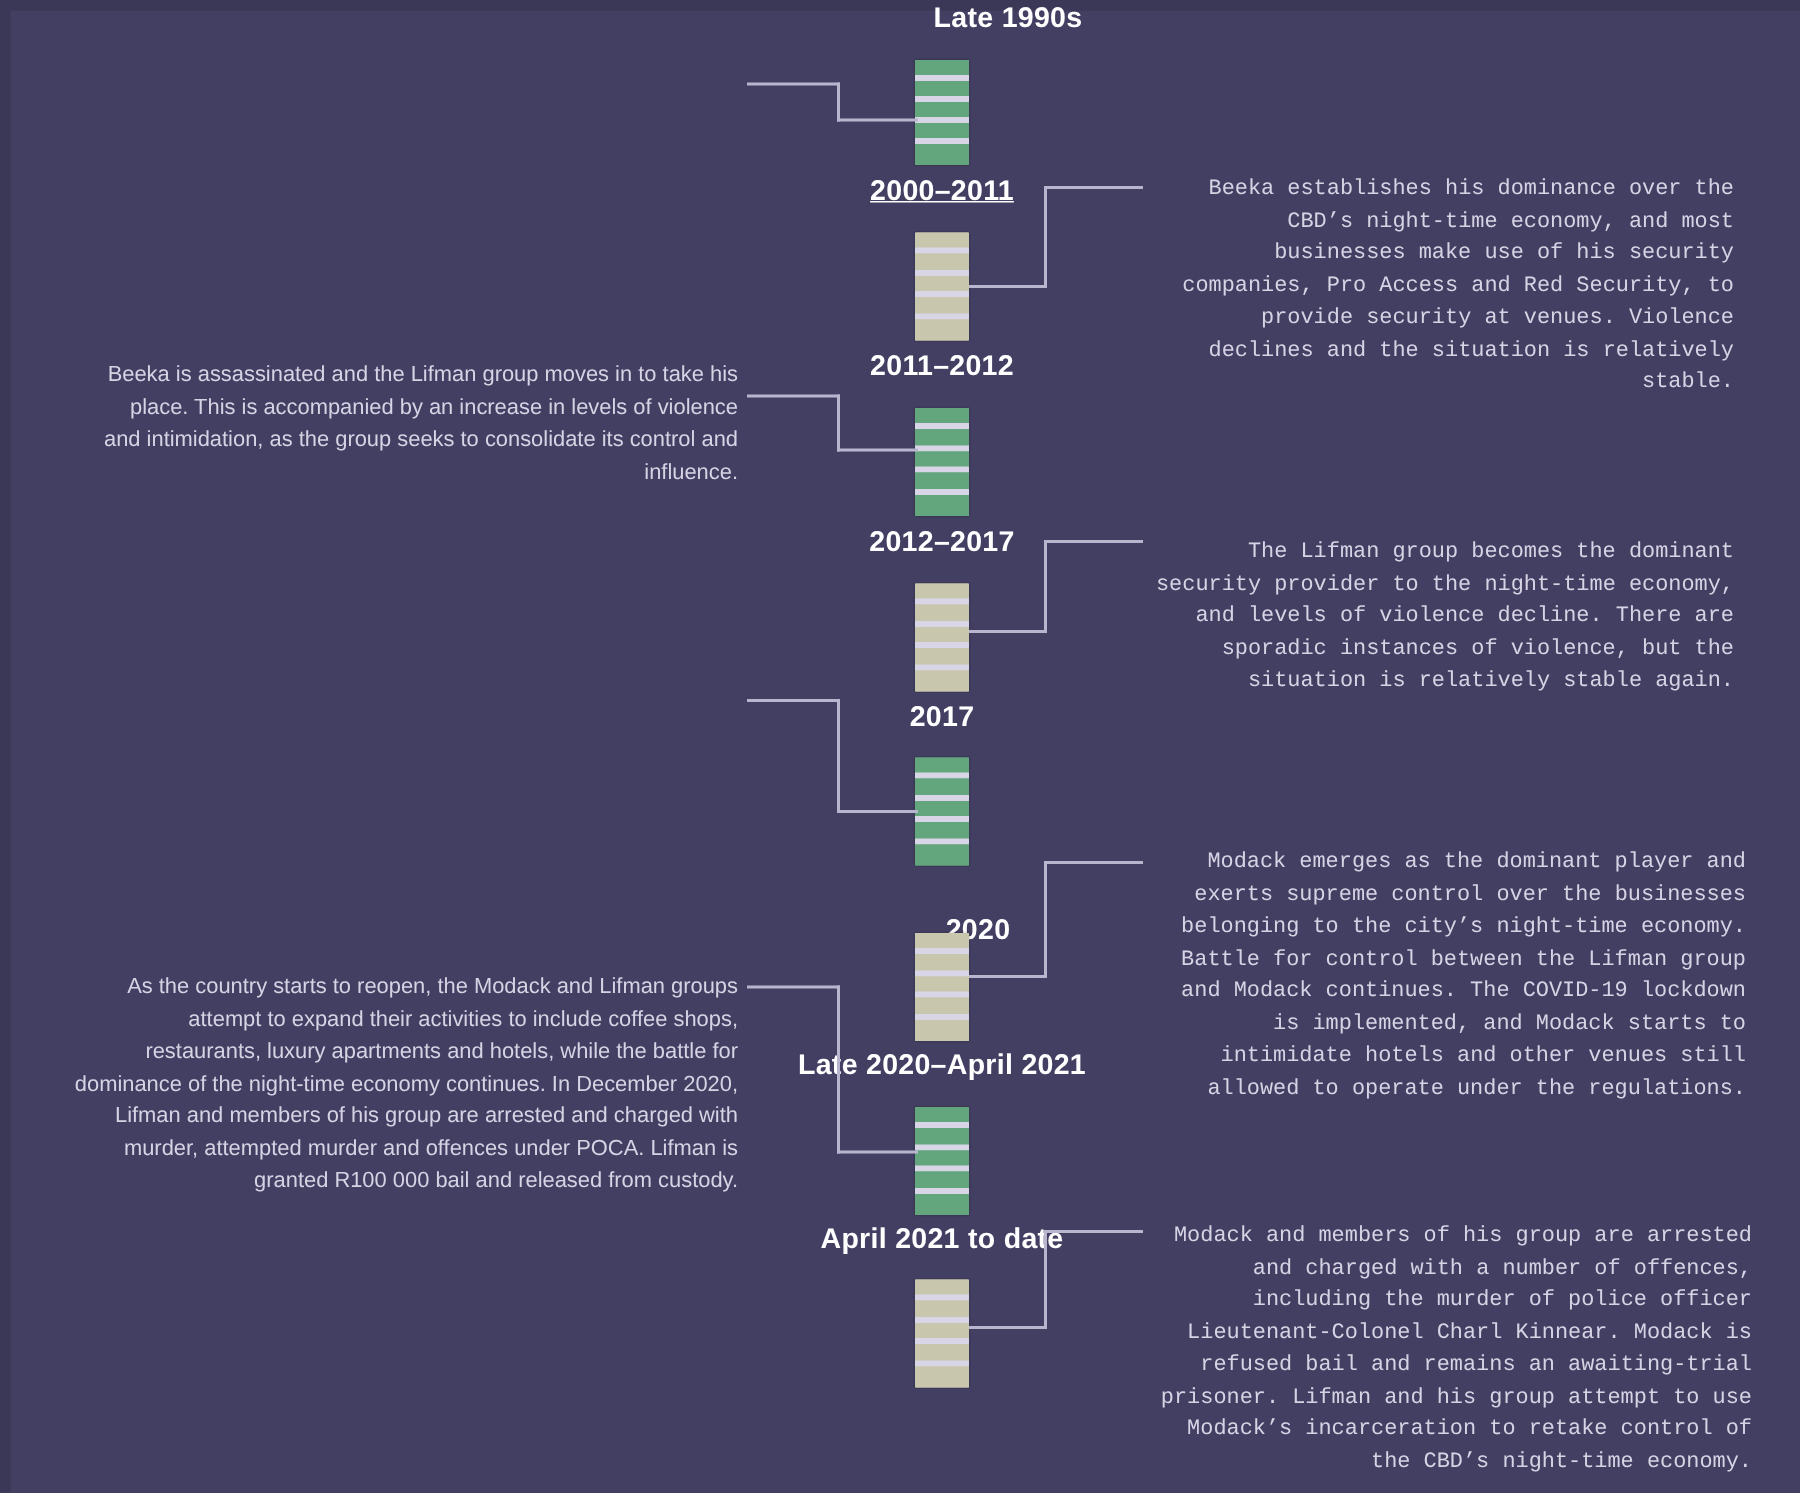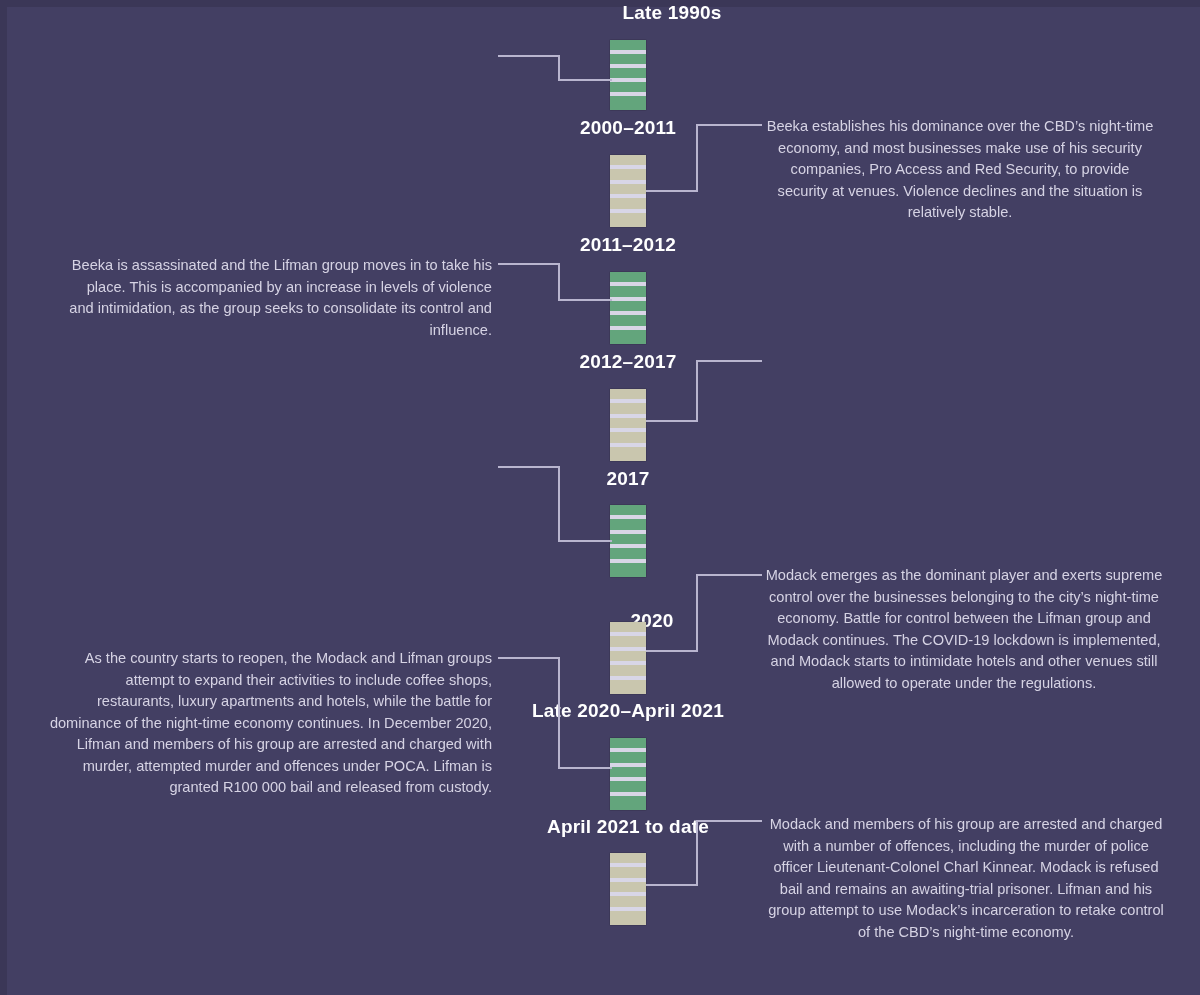--- a/index.html
+++ b/index.html
@@ -59,21 +59,21 @@
   }
 
   
   .note{
     position:absolute;
     color:#d6d3e4;
     font-size:14.6px;
     line-height:21.5px;
   }
   .note.left{ text-align:right; }
-  .note.right{ text-align:center; }
+  .note.right{ text-align:right;font-family:Liberation Mono, monospace; }
 
   
   .conn{
     position:absolute;
     pointer-events:none;
   }
   .conn i{
     position:absolute;
     background:#b9b5cf;
     display:block;
@@ -82,21 +82,21 @@
   .v{width:2px;}
 </style>
 </head>
 <body>
 
 <div id="stage">
   <div class="top-band"></div>
   <div class="left-strip"></div>
 
   <div class="date" style="top:2px;margin-left:44px;">Late 1990s</div>
-  <div class="date" style="top:117px;">2000–2011</div>
+  <div class="date" style="top:117px;text-decoration:underline;">2000–2011</div>
   <div class="date" style="top:234px;">2011–2012</div>
   <div class="date" style="top:351px;">2012–2017</div>
   <div class="date" style="top:468px;">2017</div>
   <div class="date" style="top:610px;margin-left:24px;">2020</div>
   <div class="date" style="top:700px;">Late 2020–April 2021</div>
   <div class="date" style="top:816px;">April 2021 to date</div>
 
   <div class="bar green" style="top:40px;height:70px;">
     <div class="seg" style="height:14px;"></div>
       <div class="seg" style="height:14px;"></div>
@@ -205,22 +205,23 @@
 
   <div class="conn" style="left:646px;top:820px;width:116px;height:66px;">
     <i class="h" style="left:50px;top:0;width:66px;"></i>
     <i class="v" style="left:50px;top:0;height:66px;"></i>
     <i class="h" style="left:0;top:64px;width:52px;"></i>
   </div>
 
 
   <div class="note right" style="left:764px;top:116px;width:392px;">Beeka establishes his dominance over the CBD’s night-time economy, and most businesses make use of his security companies, Pro Access and Red Security, to provide security at venues. Violence declines and the situation is relatively stable.</div>
 
-  <div class="note left" style="left:60px;top:255px;width:432px;">Beeka is assassinated and the Lifman group moves in to take his place. This is accompanied by an increase in levels of violence and intimidation, as the group seeks to consolidate its control and influence.</div>
-
+  <div class="note left" style="left:60px;top:240px;width:432px;">Beeka is assassinated and the Lifman group moves in to take his place. This is accompanied by an increase in levels of violence and intimidation, as the group seeks to consolidate its control and influence.</div>
+
+  <div class="note right" style="left:764px;top:358px;width:392px;">The Lifman group becomes the dominant security provider to the night-time economy, and levels of violence decline. There are sporadic instances of violence, but the situation is relatively stable again.</div>
 
 
   <div class="note right" style="left:764px;top:565px;width:400px;">Modack emerges as the dominant player and exerts supreme control over the businesses belonging to the city’s night-time economy. Battle for control between the Lifman group and Modack continues. The COVID-19 lockdown is implemented, and Modack starts to intimidate hotels and other venues still allowed to operate under the regulations.</div>
 
   <div class="note left" style="left:48px;top:648px;width:444px;">As the country starts to reopen, the Modack and Lifman groups attempt to expand their activities to include coffee shops, restaurants, luxury apartments and hotels, while the battle for dominance of the night-time economy continues. In December 2020, Lifman and members of his group are arrested and charged with murder, attempted murder and offences under POCA. Lifman is granted R100 000 bail and released from custody.</div>
 
   <div class="note right" style="left:764px;top:814px;width:404px;">Modack and members of his group are arrested and charged with a number of offences, including the murder of police officer Lieutenant-Colonel Charl Kinnear. Modack is refused bail and remains an awaiting-trial prisoner. Lifman and his group attempt to use Modack’s incarceration to retake control of the CBD’s night-time economy.</div>
 </div>
 
 </body></html>

